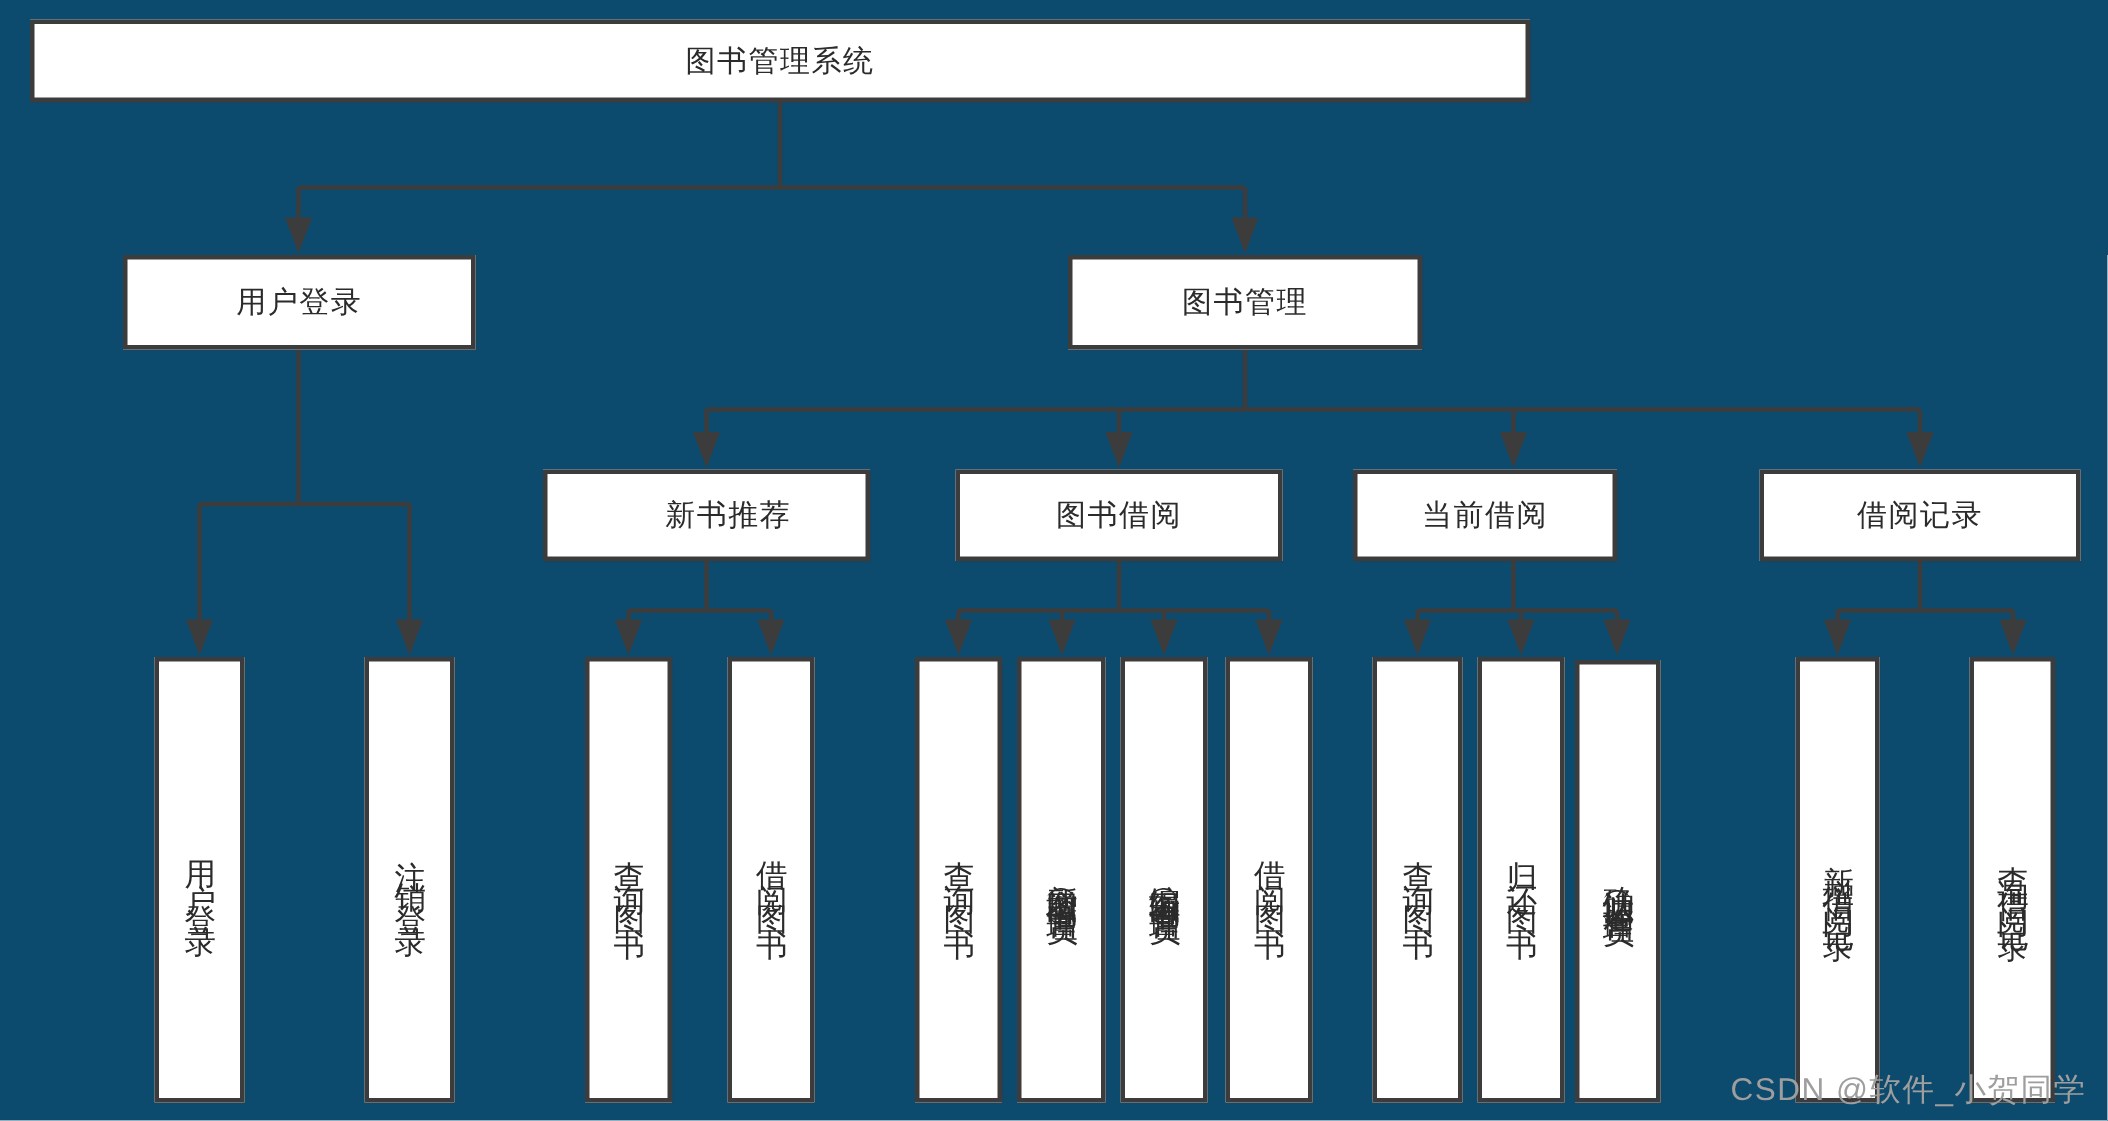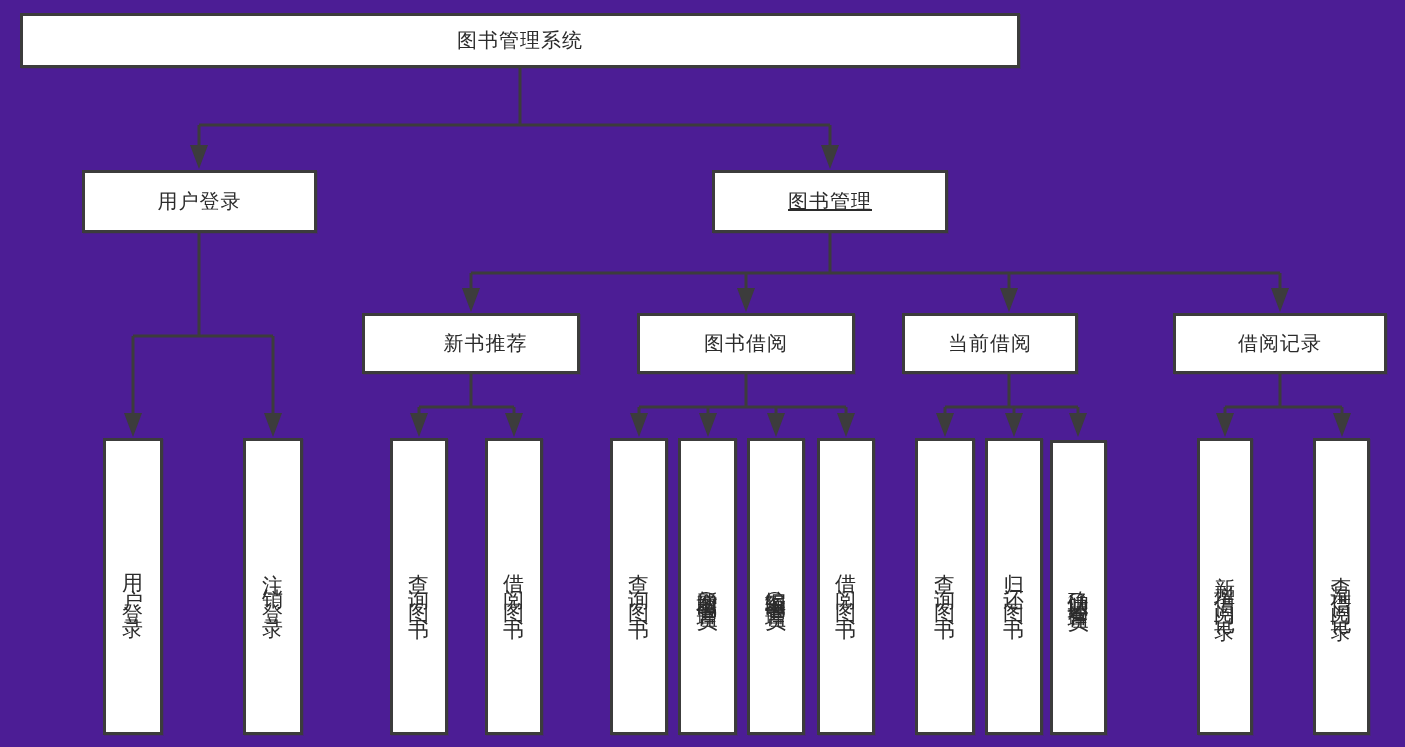--- a/index.html
+++ b/index.html
@@ -1,17 +1,17 @@
 <!DOCTYPE html>
 <html><head>
 <meta charset="utf-8">
 <style>
   html,body{margin:0;padding:0;background:#ffffff;}
   #stage{
-    position:relative;width:1405px;height:747px;background:#4c1d95;overflow:hidden;
+    position:relative;width:1405px;height:747px;background:#0c4a6e;overflow:hidden;
     font-family:"Liberation Sans","DejaVu Sans",sans-serif;color:#2b2b2b;
   }
   #connectors{position:absolute;left:0;top:0;width:1405px;height:747px;}
   .box{
     position:absolute;box-sizing:border-box;background:#ffffff;
     border:3px solid #3c3c3c;display:flex;align-items:center;justify-content:center;
     box-shadow:1px 1px 0 rgba(60,60,60,.25);
   }
   .h-label{font-size:20px;letter-spacing:1px;white-space:nowrap;}
   .root{left:20px;top:13px;width:1000px;height:55px;}
@@ -80,21 +80,21 @@
       <polygon points="1333,413 1351,413 1342,437" fill="#3c3c3c"></polygon>
     </svg>
 
   <div class="box root">
     <span class="h-label">图书管理系统</span>
   </div>
 
   <div class="box lvl1" style="left:82px;width:235px;">
     <span class="h-label">用户登录</span>
   </div>
-  <div class="box lvl1" style="left:712px;width:236px;text-decoration:underline;">
+  <div class="box lvl1" style="left:712px;width:236px;">
     <span class="h-label">图书管理</span>
   </div>
 
   <div class="box lvl2" style="left:362px;width:218px;padding-left:29px;">
     <span class="h-label">新书推荐</span>
   </div>
   <div class="box lvl2" style="left:637px;width:218px;text-align:right;">
     <span class="h-label">图书借阅</span>
   </div>
   <div class="box lvl2" style="left:902px;width:176px;">
@@ -141,13 +141,14 @@
     <span class="v long">确认归还（管理员）</span>
   </div>
 
   <div class="box leaf" style="left:1197px;width:56px;">
     <span class="v mid">新增借阅记录</span>
   </div>
   <div class="box leaf" style="left:1313px;width:57px;">
     <span class="v mid">查询借阅记录</span>
   </div>
 
+  <div id="watermark">CSDN @软件_小贺同学</div>
 </div>
 
 </body></html>

